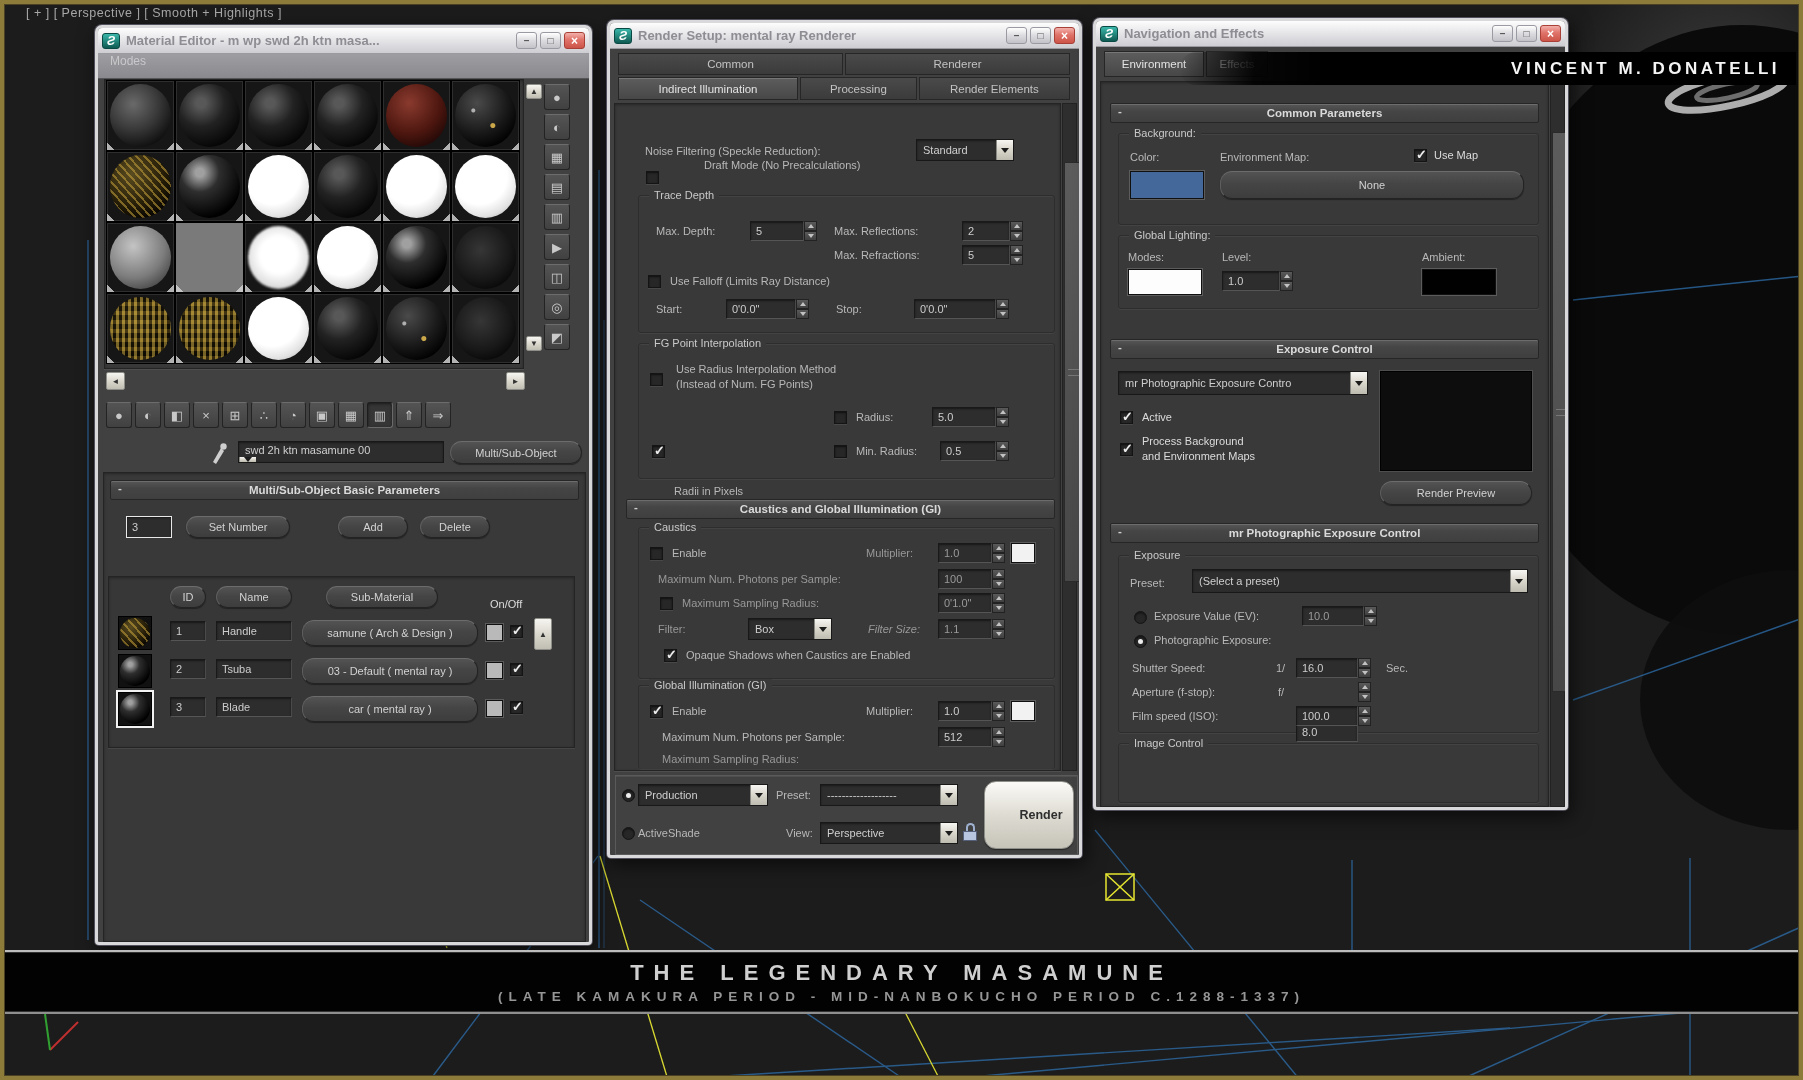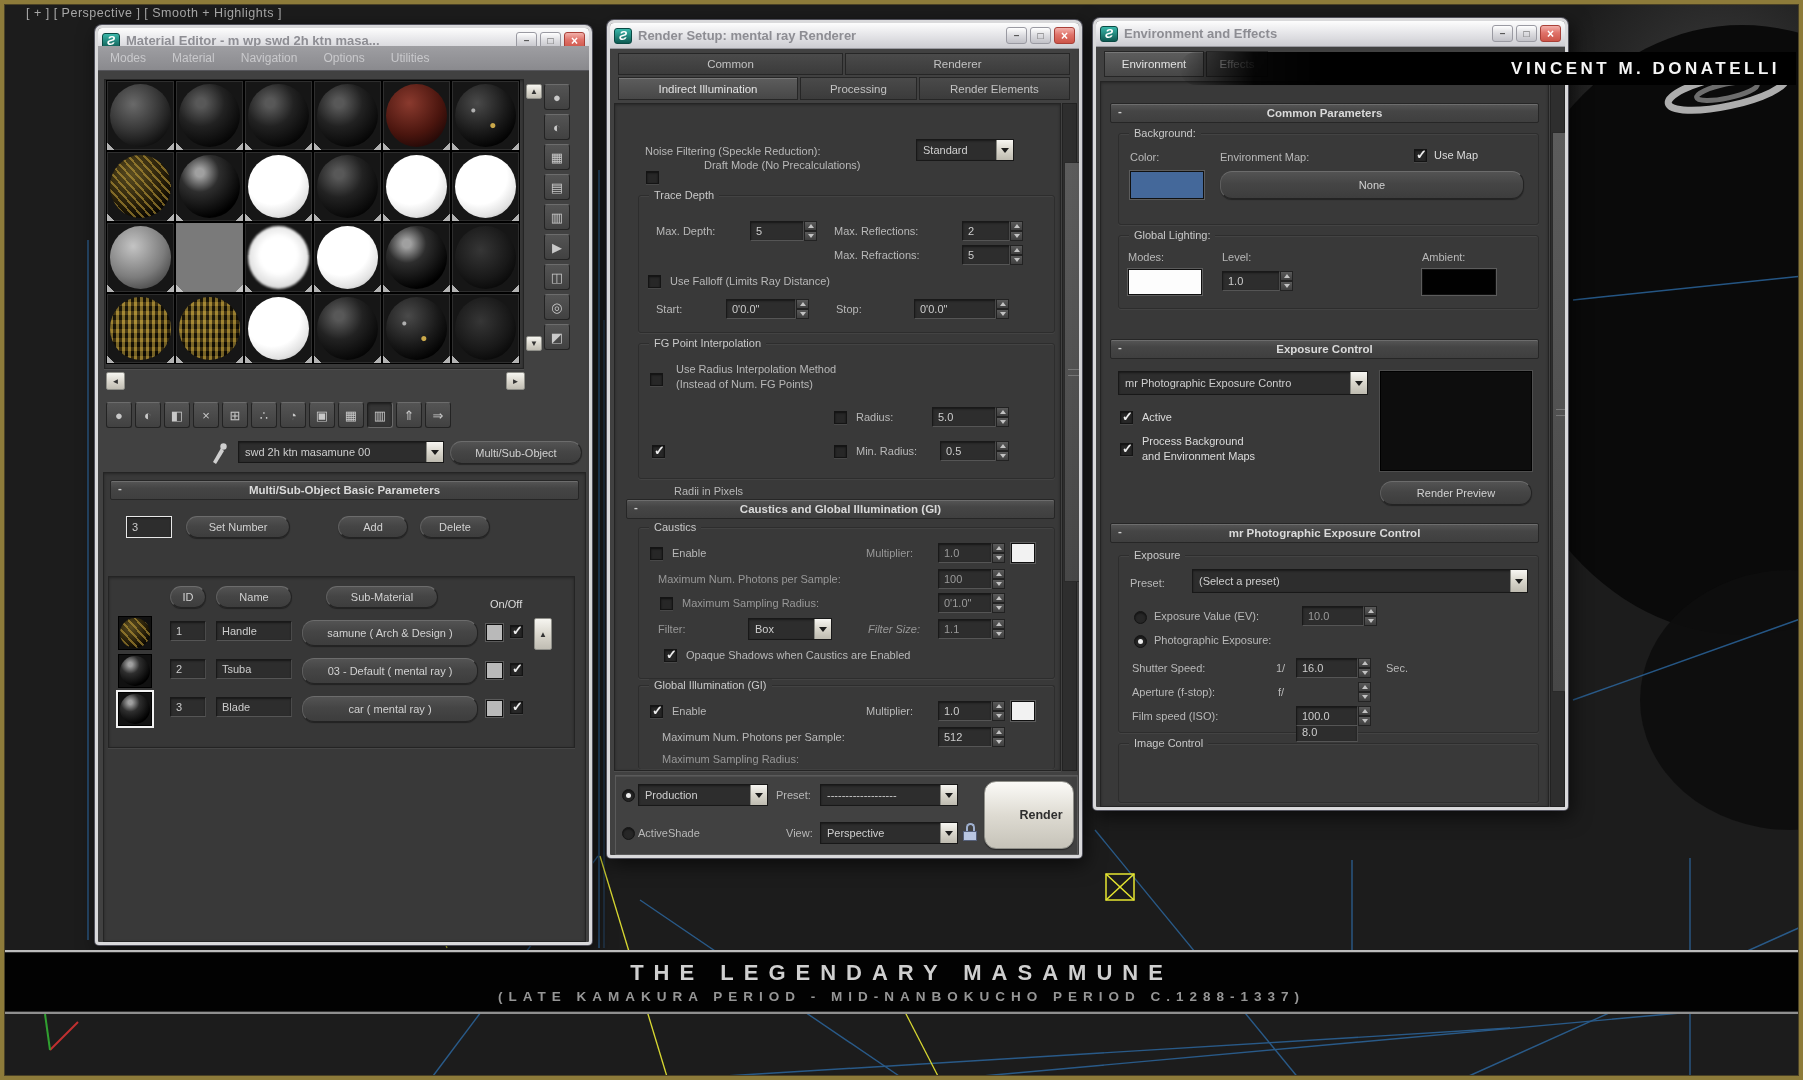--- a/index.html
+++ b/index.html
@@ -64,22 +64,22 @@
   .grp-title{position:absolute;top:-7px;left:10px;background:#393939;padding:0 5px;font-size:11px;color:#c9c9c9;white-space:nowrap;}
   .tab{display:flex;align-items:center;justify-content:center;background:linear-gradient(#4a4a4a,#3b3b3b);
       border:1px solid #262626;color:#c2c2c2;font-size:11.5px;height:100%;}
   .tab.active{background:linear-gradient(#5d5d5d,#474747);color:#e2e2e2;box-shadow:inset 0 1px 0 rgba(255,255,255,.16);}
   .sb{position:absolute;background:#2e2e2e;border:1px solid #222;}
   .sb .thumb{position:absolute;left:1px;right:1px;background:linear-gradient(#5c5c5c,#474747);border:1px solid #2a2a2a;}
   .sb .thumb::after{content:"";position:absolute;left:3px;right:3px;top:50%;height:5px;margin-top:-3px;
       border-top:1px solid #777;border-bottom:1px solid #777;}
 
   
-  .menubar{position:absolute;left:0;top:18px;right:0;height:25px;display:flex;gap:26px;align-items:center;padding-left:12px;
-      background:linear-gradient(#9e9ea2,#8a8a8e);border-bottom:1px solid #55555a;}
+  .menubar{position:absolute;left:0;top:26px;right:0;height:25px;display:flex;gap:26px;padding-left:12px;
+      background:linear-gradient(#9e9ea2,#8a8a8e);border-bottom:1px solid #55555a;flex-direction:column;}
   .menu-item{font-size:12px;color:#c9c9cc;}
   .slots-grid{position:absolute;left:8px;top:52px;width:416px;display:grid;grid-template-columns:repeat(6,69px);grid-auto-rows:71px;}
   .slot{position:relative;background:#161616;border:1px solid #000;box-shadow:inset 0 0 0 1px #2e2e2e;}
   .slot::after{content:"";position:absolute;inset:0;pointer-events:none;background:
       linear-gradient(45deg, rgba(215,215,215,.8) 5px, transparent 5.5px) left bottom/10px 10px no-repeat,
       linear-gradient(315deg, rgba(215,215,215,.8) 5px, transparent 5.5px) right bottom/10px 10px no-repeat;}
   .ball{position:absolute;inset:3px;border-radius:50%;}
   .k-smoke{background:radial-gradient(circle at 38% 32%,#6a6a6a,#383838 45%,#0d0d0d 80%);}
   .k-black{background:radial-gradient(circle at 36% 30%,#585858 0 8%,#222 40%,#050505 78%);}
   .k-gloss{background:radial-gradient(circle at 34% 28%,#a0a0a0 0 7%,#2e2e2e 32%,#000 75%);}
@@ -291,21 +291,21 @@
         <div class="icon-btn">▣</div>
         <div class="icon-btn">▦</div>
         <div class="icon-btn pressed">▥</div>
         <div class="icon-btn">⇑</div>
         <div class="icon-btn">⇒</div>
       </div>
     <svg style="position:absolute;left:112px;top:410px;" width="18" height="26">
       <path d="M3 24 L11 10 L14 13 L6 26 Z" fill="#cfcfcf"></path>
         <circle cx="13.5" cy="8.5" r="3.2" fill="#cfcfcf"></circle>
     </svg>
-    <div class="dd" style="left:140px;top:413px;width:206px;">
+    <div class="dd" style="left:140px;top:413px;width:206px;flex-direction:column;">
       <span class="dd-text">swd 2h ktn masamune 00</span>
       <span class="dd-btn"></span>
     </div>
     <div class="btn3d" style="left:352px;top:413px;width:132px;height:23px;">Multi/Sub-Object</div>
 
     <div class="inset" style="left:5px;top:444px;width:483px;height:470px;"></div>
     <div class="roll" style="left:12px;top:452px;width:469px;">
       <i class="minus" style="font-style:normal">-</i>
       <span>Multi/Sub-Object Basic Parameters</span>
     </div>
@@ -530,21 +530,21 @@
     <div class="lock" style="left:352px;top:800px;">
         <div class="shackle"></div>
         <div class="bodyp"></div>
       </div>
     <div class="btn3d silver" style="left:374px;top:758px;width:90px;height:68px;font-weight:bold;font-size:12.5px;padding-left:24px;">Render</div>
   </section>
 
   <section class="win" style="left:1093px;top:18px;width:475px;height:792px;z-index:12;">
     <div class="titlebar">
       <span class="app-icon">Ƨ</span>
-      <span class="title-text">Environment and Effects</span>
+      <span class="title-text">Navigation and Effects</span>
       <span class="winbtn min">–</span>
       <span class="winbtn max">□</span>
       <span class="winbtn close">×</span>
     </div>
     <div id="env-tabs" style="position:absolute;left:8px;top:30px;height:26px;display:flex;gap:2px;">
         <div class="tab active" style="width: 100px;">Environment</div>
         <div class="tab" style="width: 62px;">Effects</div>
       </div>
 
     <div class="inset" style="left:4px;top:60px;width:449px;height:726px;"></div>

